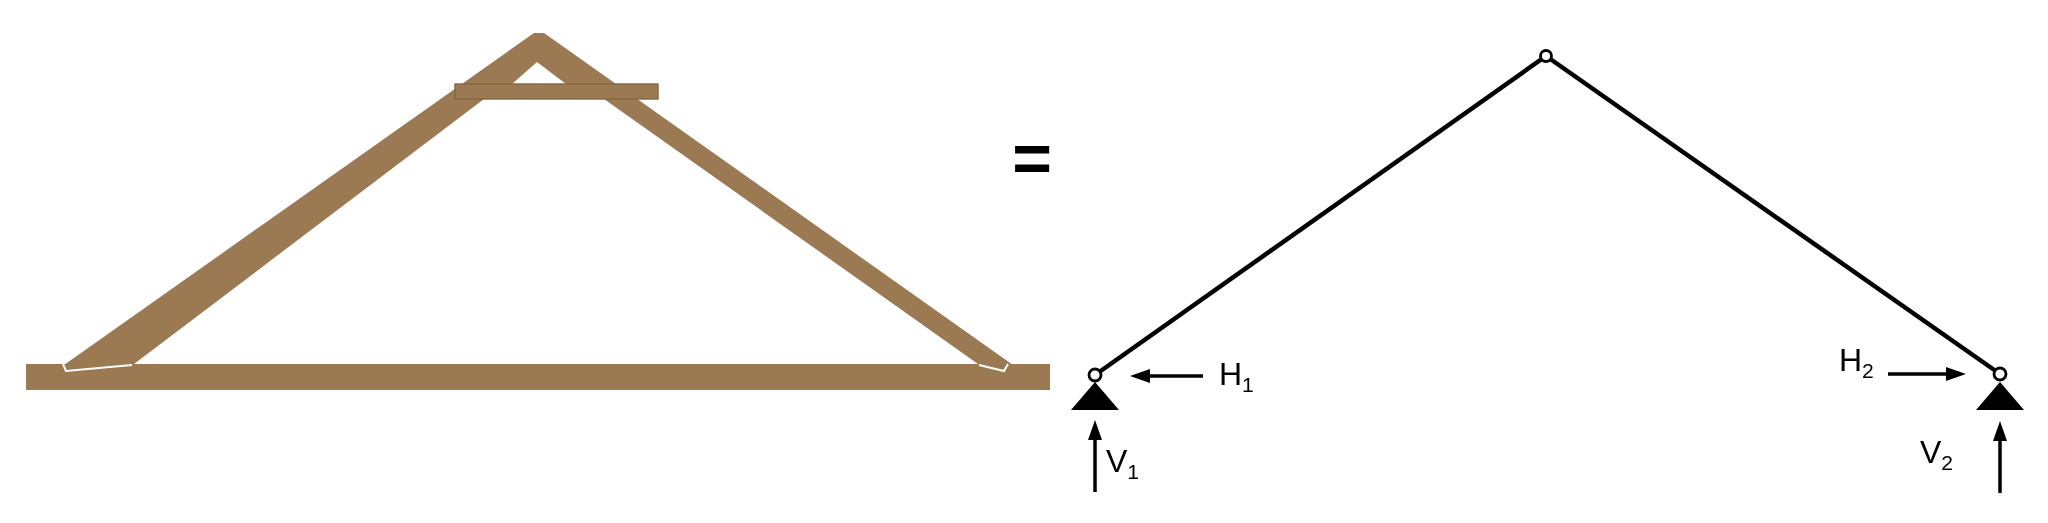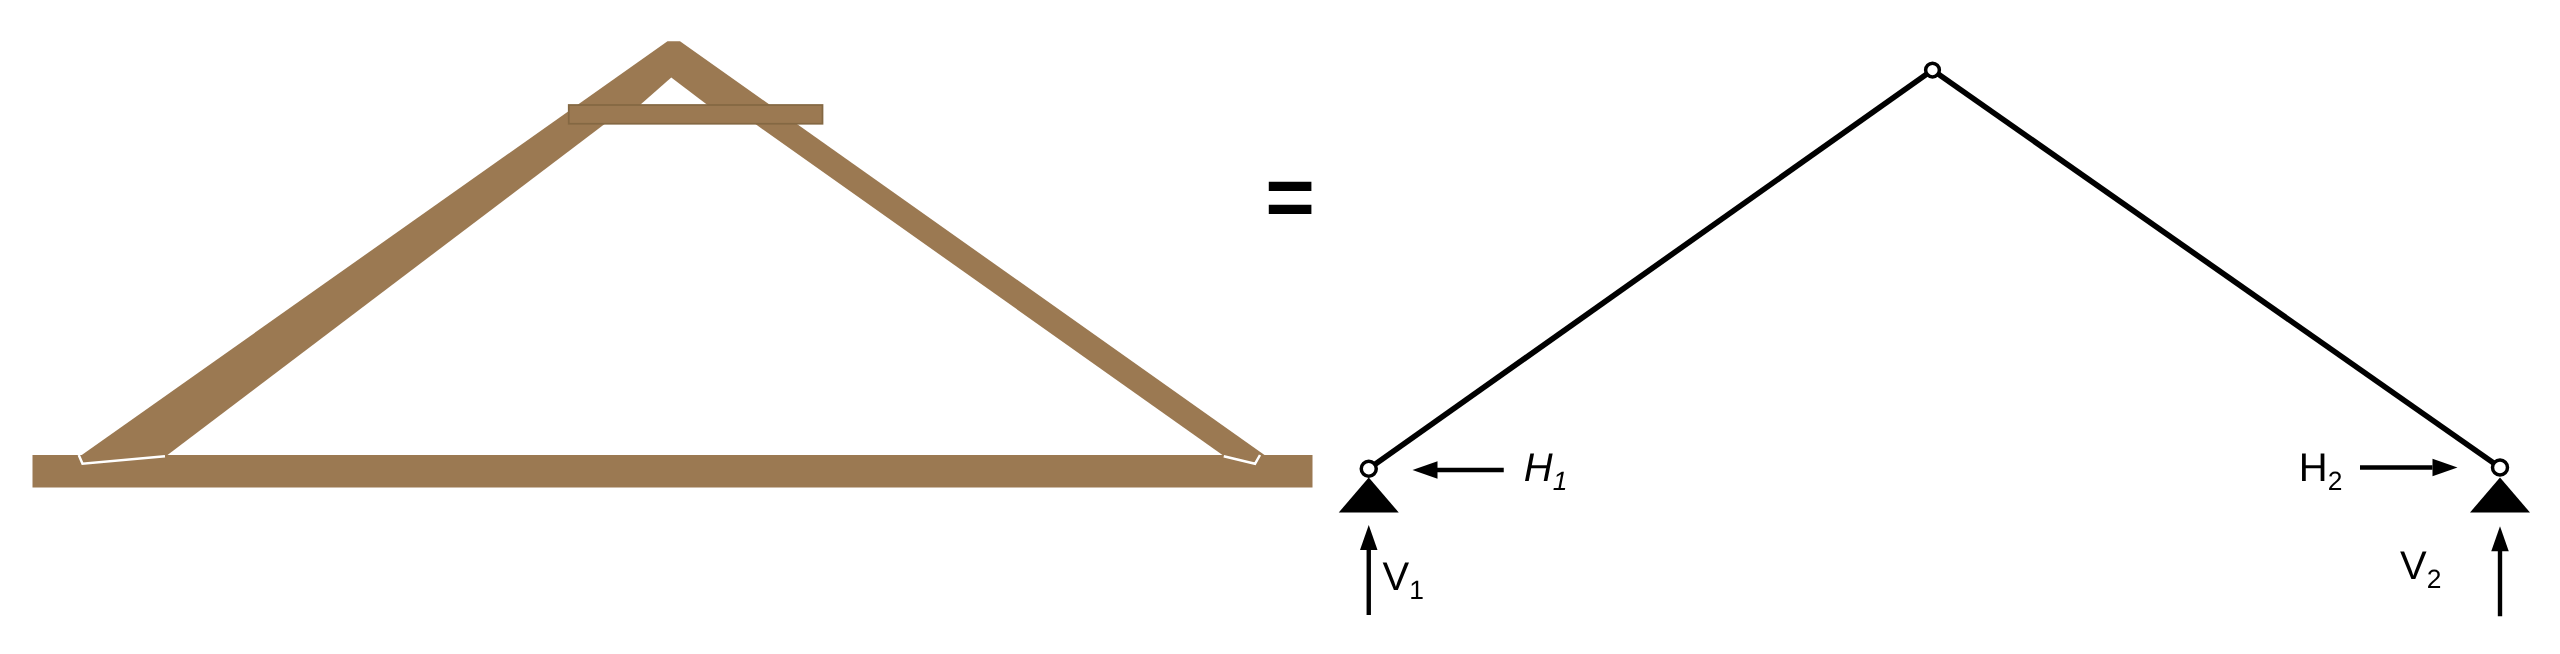--- a/index.html
+++ b/index.html
@@ -83,21 +83,21 @@
 
       <g>
         <line x1="2000" y1="493" x2="2000" y2="438" stroke-width="3.5" stroke="#000000"></line>
         <polygon points="2000,421 1993,441 2007,441" fill="#000000"></polygon>
       </g>
     </g>
   </svg>
 
   <span class="eq">=</span>
 
-  <span class="lbl" style="left:1219px;top:358px;font-style:italic;"><span>H</span><sub>1</sub></span>
+  <span class="lbl" style="left:1219px;top:358px;"><span>H</span><sub>1</sub></span>
 
   <span class="lbl" style="left:1106px;top:445px;"><span>V</span><sub>1</sub></span>
 
-  <span class="lbl" style="left:1839px;top:358px;"><span>H</span><sub>2</sub></span>
+  <span class="lbl" style="left:1839px;top:344px;"><span>H</span><sub>2</sub></span>
 
   <span class="lbl v2"><span>V</span><sub>2</sub></span>
 
 </div>
 
 </body></html>

